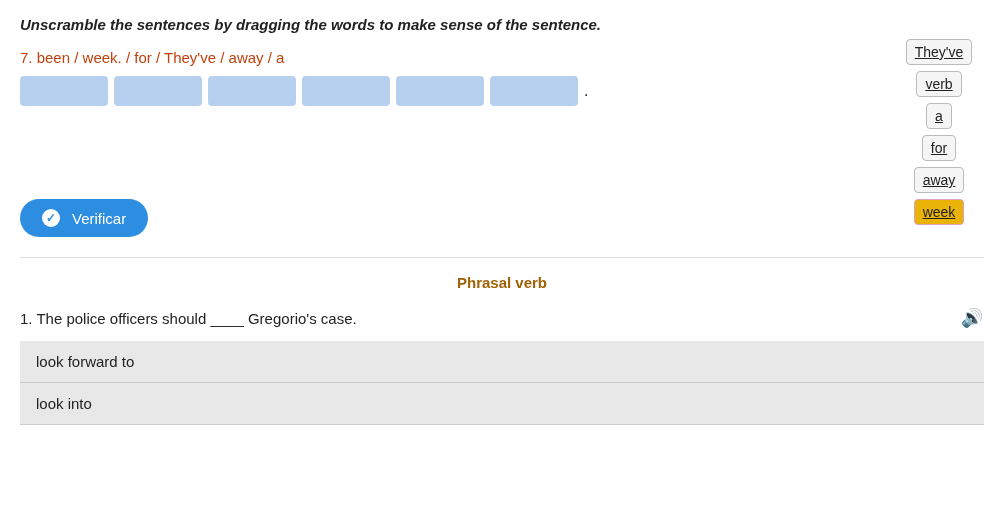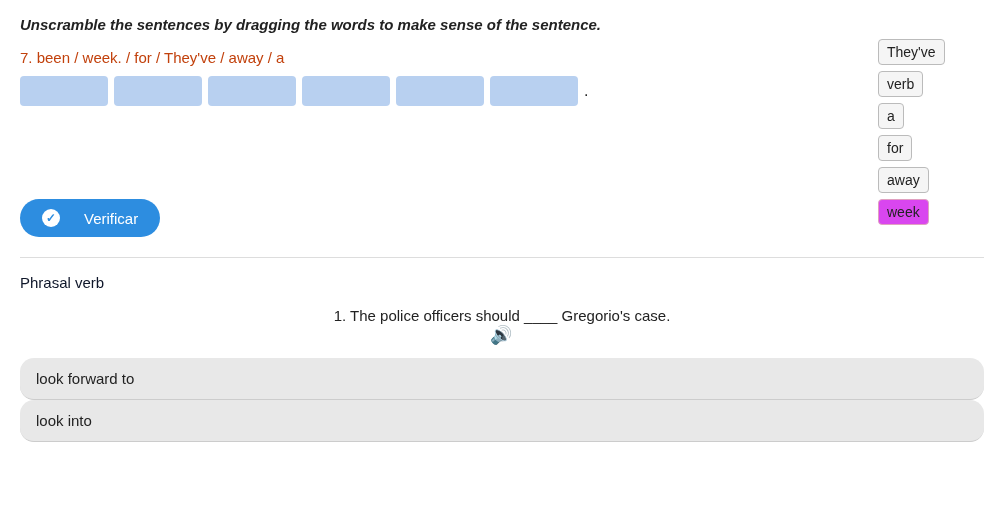--- a/index.html
+++ b/index.html
@@ -54,55 +54,56 @@
       border: none;
     }
 
     .drop-period {
       font-size: 16px;
       color: #222;
     }
 
     .word-bank {
       position: absolute;
-      right: 16px;
+      right: 0;
       top: -10px;
       display: flex;
       flex-direction: column;
       gap: 6px;
-      align-items: flex-start;
+      align-items: center;
       width: 90px;
+      text-decoration: underline;
     }
 
     .word-chip {
       border: 1px solid #bbb;
       border-radius: 4px;
       padding: 4px 8px;
       font-size: 14px;
       text-align: center;
       background: #f5f5f5;
       cursor: grab;
     }
 
     .word-chip.highlighted {
-      background: #d946ef;
+      background: #eab308;
       border-color: #e0a0c0;
     }
 
     .verificar-btn {
       background: #2d8de0;
       color: #fff;
       border: none;
       border-radius: 24px;
       padding: 10px 22px;
       font-size: 15px;
       cursor: pointer;
       display: flex;
       align-items: center;
-      gap: 24px;
+      gap: 12px;
       margin-top: 30px;
       margin-bottom: 10px;
     }
 
     .verificar-btn .check-icon {
       width: 18px;
       height: 18px;
       background: #fff;
       border-radius: 50%;
       display: flex;
@@ -117,48 +118,47 @@
       font-weight: bold;
     }
 
     .divider {
       border: none;
       border-top: 1px solid #ddd;
       margin: 16px 0;
     }
 
     .section-title {
-      color: #0f172a;
-      font-weight: normal;
+      color: #a16207;
+      font-weight: bold;
       font-size: 15px;
       margin-bottom: 16px;
+      text-align: center;
     }
 
     .phrasal-question {
       font-size: 15px;
       margin-bottom: 12px;
       display: flex;
       align-items: center;
       justify-content: space-between;
-      flex-direction: column;
     }
 
     .audio-icon {
       font-size: 18px;
       color: #555;
       cursor: pointer;
     }
 
     .option-row {
       background: #e8e8e8;
       padding: 12px 16px;
       font-size: 15px;
       border-bottom: 1px solid #ccc;
       cursor: pointer;
-      border-radius: 14px;
     }
 
     .sentence-wrapper {
       position: relative;
       min-height: 120px;
     }
   </style>
 </head>
 <body>
 

